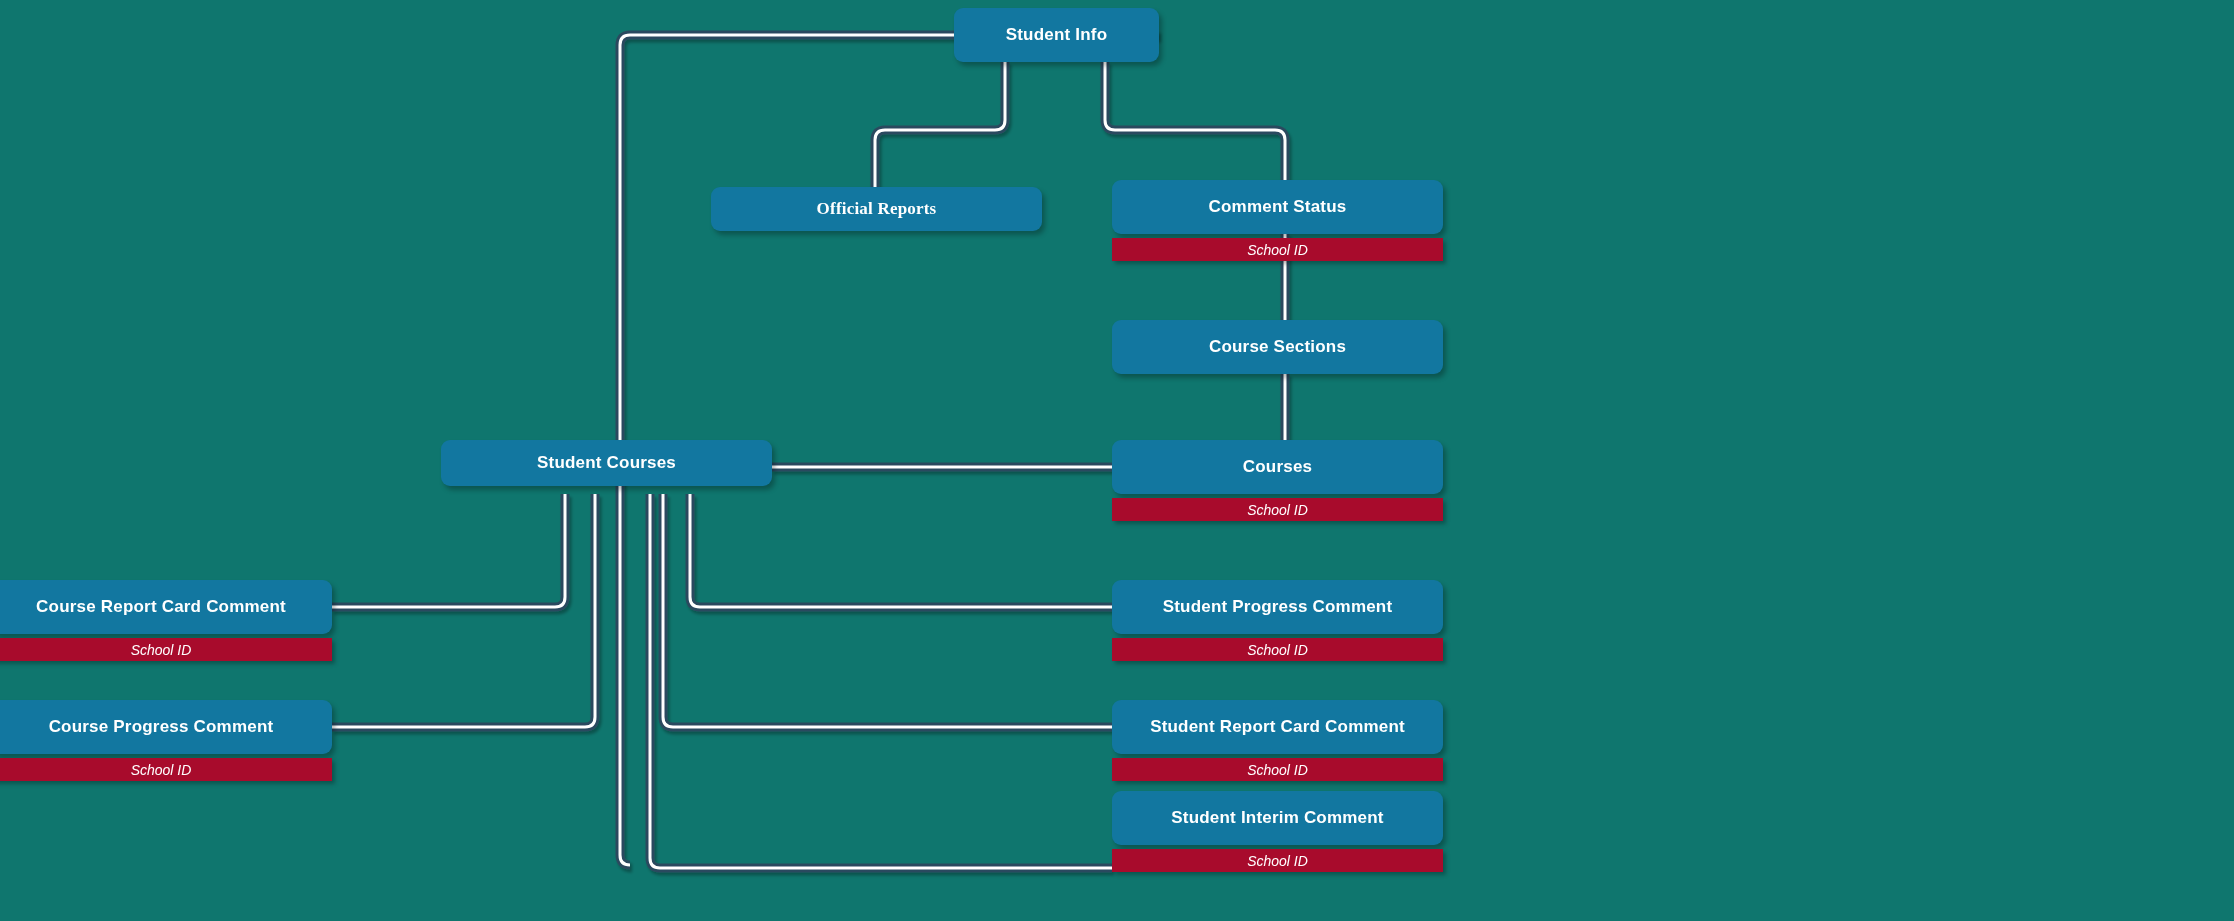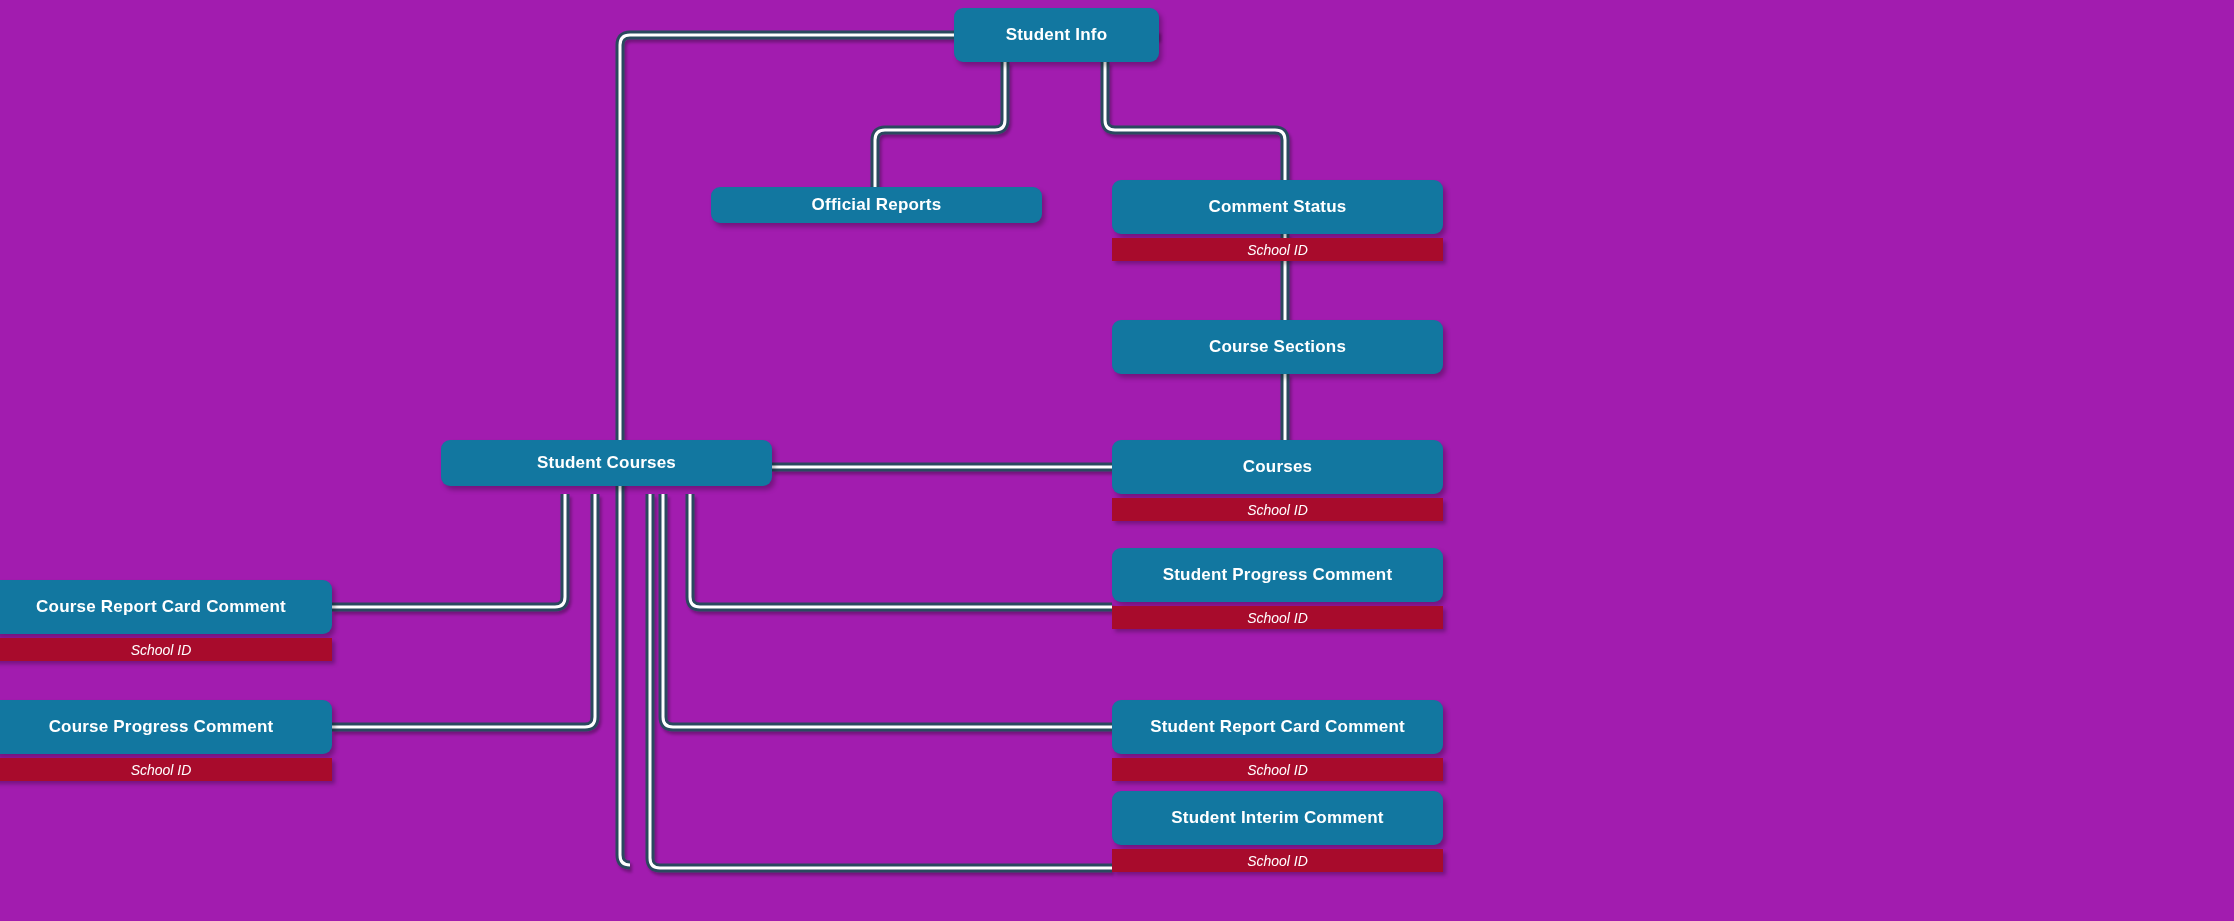--- a/index.html
+++ b/index.html
@@ -1,17 +1,17 @@
 <!DOCTYPE html>
 <html><head>
 <meta charset="utf-8">
 <style>
   html,body{margin:0;padding:0;background:#ffffff;}
   body{width:2234px;height:921px;overflow:hidden;font-family:"Liberation Sans",sans-serif;}
-  #stage{position:relative;width:2234px;height:921px;background:#a21caf;}
+  #stage{position:relative;width:2234px;height:921px;background:#0f766e;}
 
   #wires{position:absolute;left:0;top:0;width:2234px;height:921px;}
 
   .node{position:absolute;}
   .node .body{
     position:relative;
     box-sizing:border-box;
     background:#1277A0;
     border-radius:9px;
     box-shadow:3px 4px 5px rgba(0,0,0,0.28);
@@ -75,41 +75,41 @@
         <path d="M 663 494 L 663 717 Q 663 727 673 727 L 1112 727"></path>
         <path d="M 650 494 L 650 858 Q 650 868 660 868 L 1112 868"></path>
       </g>
   </svg>
 
   <div id="nodes">
       <div class="node nb" style="left: 954px; top: 8px; width: 205px;">
         <div class="body" style="height: 54px; width: 205px;">Student Info</div>
       </div>
       <div class="node nb" style="left: 711px; top: 187px; width: 331px;">
-        <div class="body" style="height: 36px; width: 331px;">Official Reports</div>
+        <div class="body" style="height: 44px; width: 331px; font-family: Liberation Serif, serif;">Official Reports</div>
       </div>
       <div class="node" style="left: 1112px; top: 180px; width: 331px; border-radius: 19px;">
         <div class="body" style="height: 54px; width: 331px;">Comment Status</div>
         <div class="band" style="height: 23px; width: 331px;">School ID</div>
       </div>
       <div class="node nb" style="left: 1112px; top: 320px; width: 331px;">
         <div class="body" style="height: 54px; width: 331px; text-align: center;">Course Sections</div>
       </div>
       <div class="node" style="left: 1112px; top: 440px; width: 331px;">
         <div class="body" style="height: 54px; width: 331px;">Courses</div>
         <div class="band" style="height: 23px; width: 331px;">School ID</div>
       </div>
       <div class="node nb" style="left: 441px; top: 440px; width: 331px;">
         <div class="body" style="height: 46px; width: 331px;">Student Courses</div>
       </div>
       <div class="node" style="left: -10px; top: 580px; width: 342px;">
         <div class="body" style="height: 54px; width: 342px;">Course Report Card Comment</div>
         <div class="band" style="height: 23px; width: 342px;">School ID</div>
       </div>
-      <div class="node" style="left: 1112px; top: 548px; width: 331px;">
+      <div class="node" style="left: 1112px; top: 580px; width: 331px;">
         <div class="body" style="height: 54px; width: 331px;">Student Progress Comment</div>
         <div class="band" style="height: 23px; width: 331px;">School ID</div>
       </div>
       <div class="node" style="left: -10px; top: 700px; width: 342px;">
         <div class="body" style="height: 54px; width: 342px;">Course Progress Comment</div>
         <div class="band" style="height: 23px; width: 342px;">School ID</div>
       </div>
       <div class="node" style="left: 1112px; top: 700px; width: 331px;">
         <div class="body" style="height: 54px; width: 331px;">Student Report Card Comment</div>
         <div class="band" style="height: 23px; width: 331px;">School ID</div>

